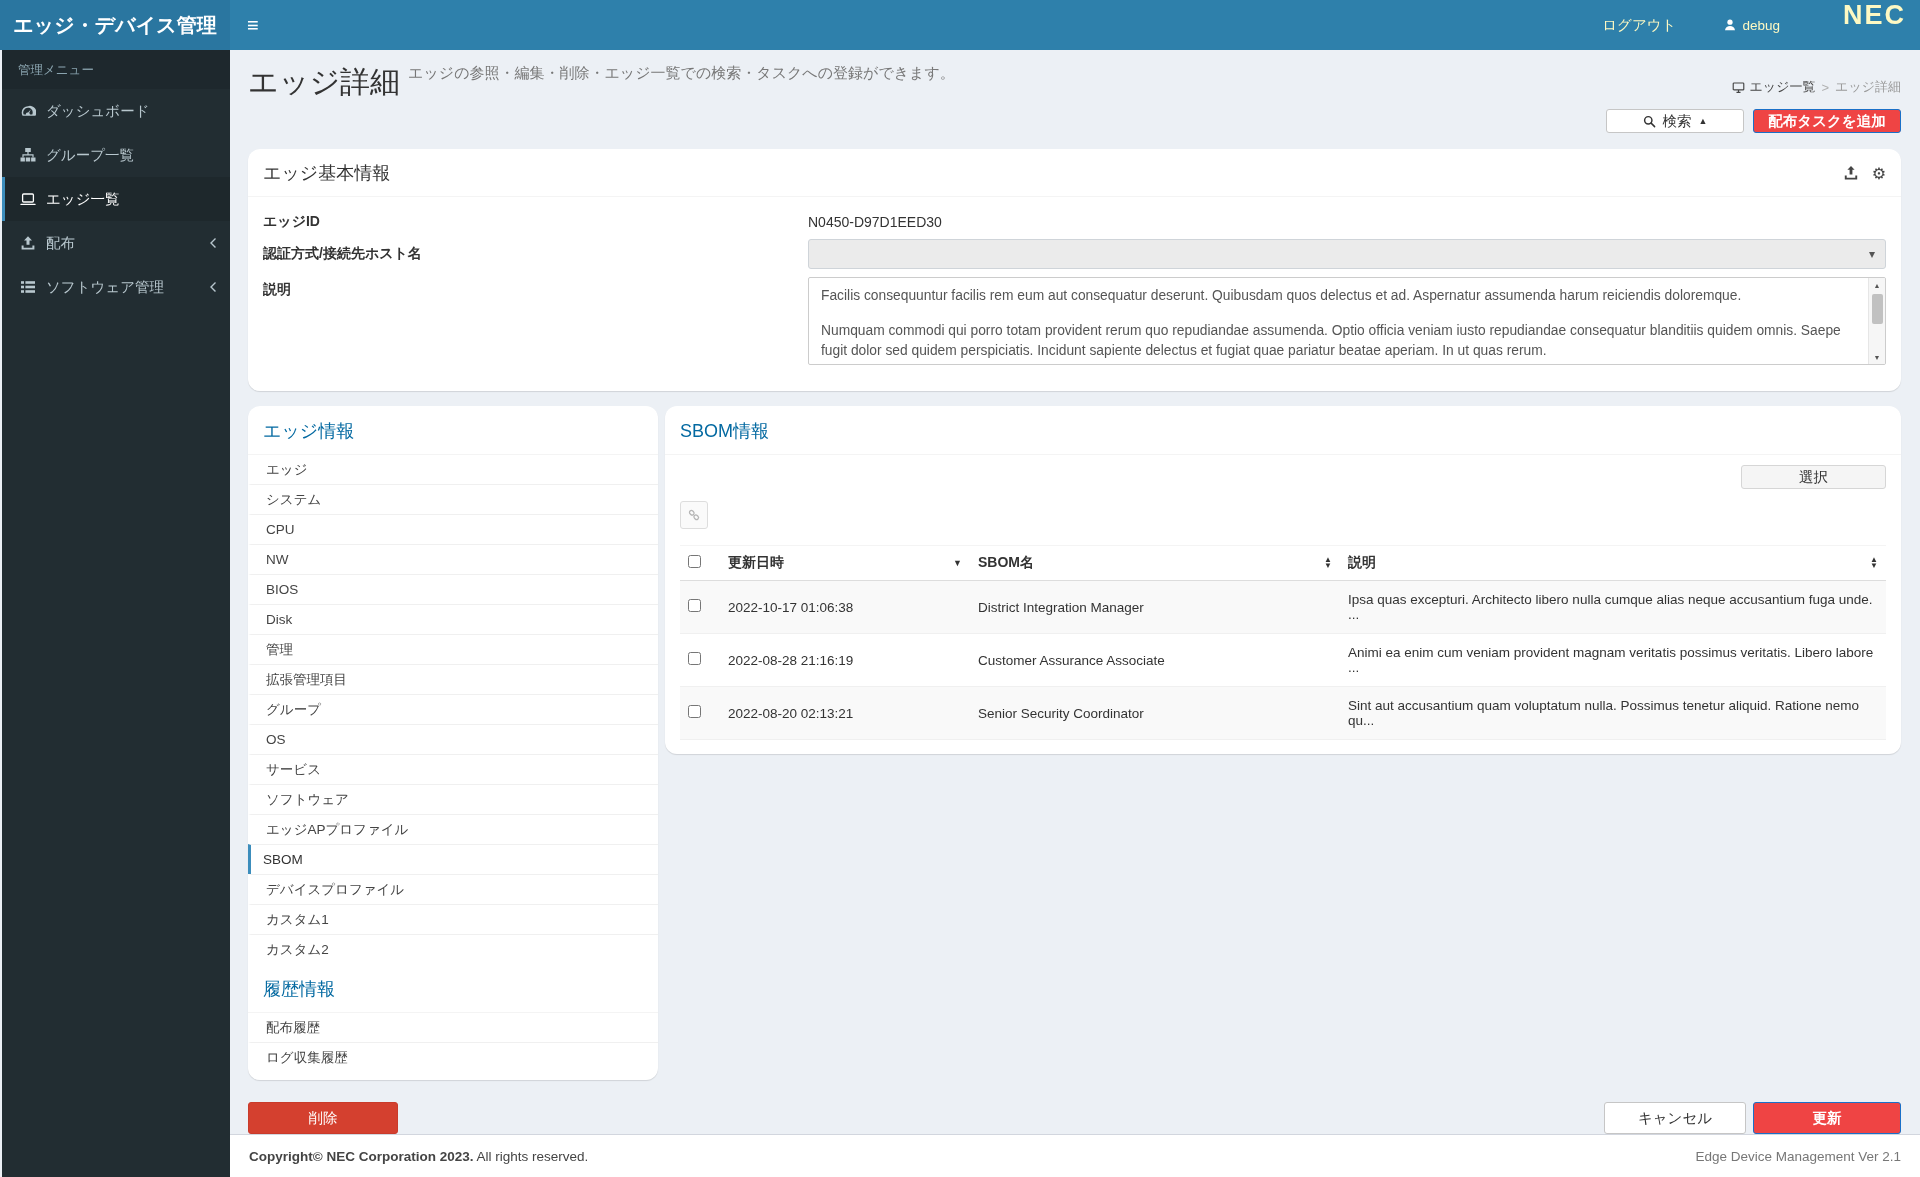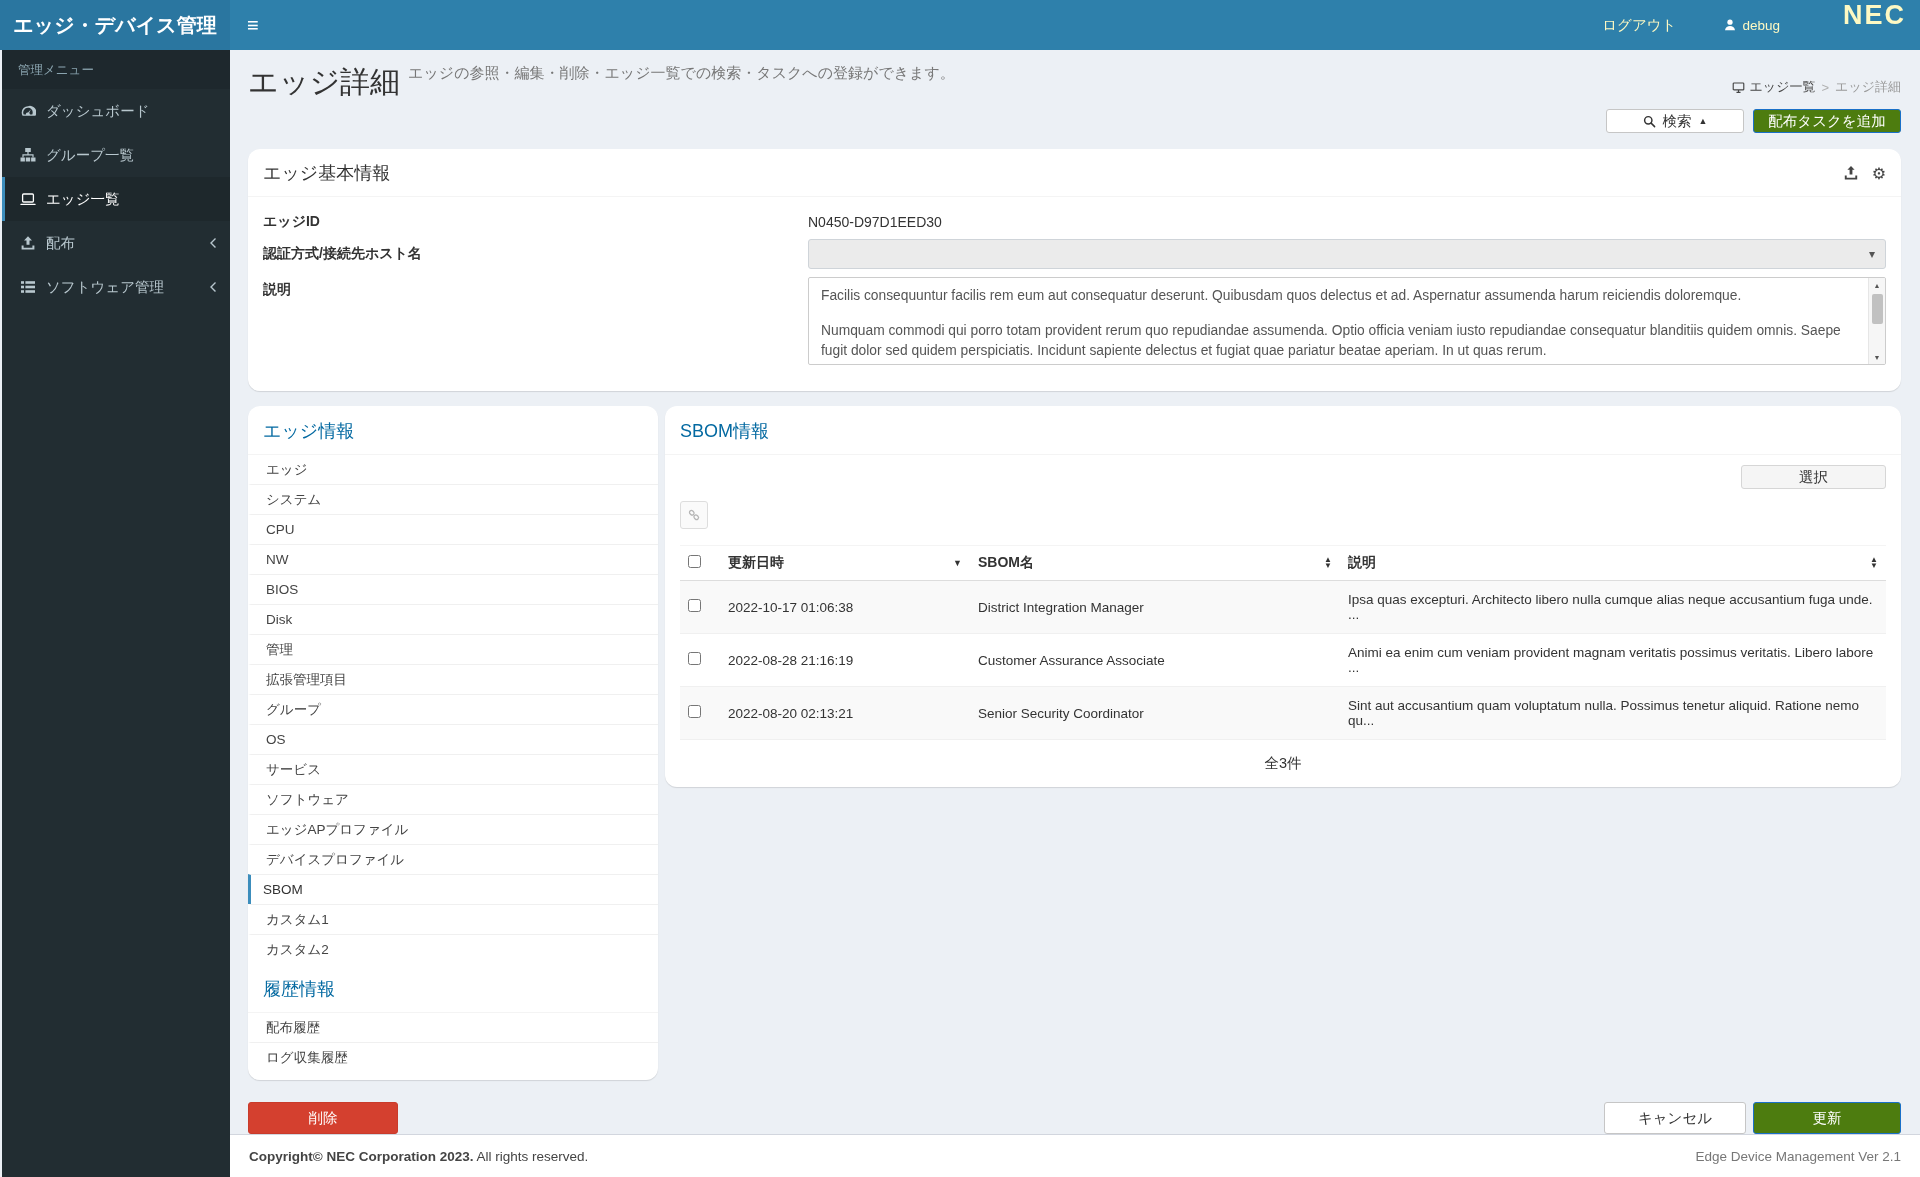--- a/index.html
+++ b/index.html
@@ -32,21 +32,21 @@
   .page-title { font-size:30px; font-weight:400; color:#333; line-height:36px; }
   .page-subtitle { font-size:15px; color:#777; margin-left:8px; }
   .breadcrumb { margin-left:auto; margin-top:14px; display:flex; align-items:center; gap:6px; font-size:13px; color:#999; }
   .breadcrumb .bc-link { color:#444; display:flex; align-items:center; gap:5px; cursor:pointer; }
   .bc-sep { color:#b0b0b0; }
 
   .actions-row { display:flex; justify-content:flex-end; gap:9px; margin-top:9px; }
   .btn { display:inline-flex; align-items:center; justify-content:center; gap:7px; height:24px; font-size:14.5px; border-radius:3px; border:1px solid transparent; cursor:pointer; font-family:inherit; }
   .btn-default { background:#fff; border-color:#c6c6c6; color:#333; }
   .btn-flat { background:#f5f5f5; border-color:#d6d6d6; color:#333; }
-  .btn-primary { background:#4d7c0f; border-color:#1a70c8; color:#fff; }
+  .btn-primary { background:#ef4444; border-color:#1a70c8; color:#fff;font-weight:bold; }
   .btn-danger { background:#d4402f; border-color:#c93b2b; color:#fff; }
   .btn-search { width:138px; }
   .btn-add-task { width:148px; }
   .caret-up { font-size:9px; line-height:9px; }
 
   
   .panel { background:#fff; box-shadow:0 1px 1px rgba(0,0,0,.12); border-radius:12px; }
   .panel-heading { display:flex; align-items:center; font-size:18px; color:#333; padding:12px 15px 11px; border-bottom:1px solid #f4f4f4; }
   .panel-tools { margin-left:auto; display:flex; align-items:center; gap:13px; color:#444; }
   .tool-btn { cursor:pointer; display:flex; align-items:center; font-size:16px; color:#444; }
@@ -295,22 +295,22 @@
           <li class="info-item"><span>NW</span></li>
           <li class="info-item"><span>BIOS</span></li>
           <li class="info-item"><span>Disk</span></li>
           <li class="info-item"><span>管理</span></li>
           <li class="info-item"><span>拡張管理項目</span></li>
           <li class="info-item"><span>グループ</span></li>
           <li class="info-item"><span>OS</span></li>
           <li class="info-item"><span>サービス</span></li>
           <li class="info-item"><span>ソフトウェア</span></li>
           <li class="info-item"><span>エッジAPプロファイル</span></li>
+          <li class="info-item active"><span>SBOM</span></li>
           <li class="info-item"><span>デバイスプロファイル</span></li>
-          <li class="info-item active"><span>SBOM</span></li>
           <li class="info-item"><span>カスタム1</span></li>
           <li class="info-item"><span>カスタム2</span></li>
         </ul>
         <div class="sub-heading">履歴情報</div>
         <ul class="info-list">
           <li class="info-item" style="border-top:none"><span>配布履歴</span></li>
           <li class="info-item"><span>ログ収集履歴</span></li>
         </ul>
       </div>
 
@@ -379,21 +379,20 @@
                 <td>Animi ea enim cum veniam provident magnam veritatis possimus veritatis. Libero labore ...</td>
               </tr>
               <tr class="striped">
                 <td><input type="checkbox" style=""></td>
                 <td>2022-08-20 02:13:21</td>
                 <td>Senior Security Coordinator</td>
                 <td>Sint aut accusantium quam voluptatum nulla. Possimus tenetur aliquid. Ratione nemo qu...</td>
               </tr>
             </tbody>
           </table>
-          <div class="total-row">全3件</div>
         </div>
       </div>
     </div>
 
     <div class="page-actions">
       <button class="btn btn-danger btn-delete">
         <span>削除</span>
       </button>
       <div class="right-actions">
         <button class="btn btn-default btn-cancel">

